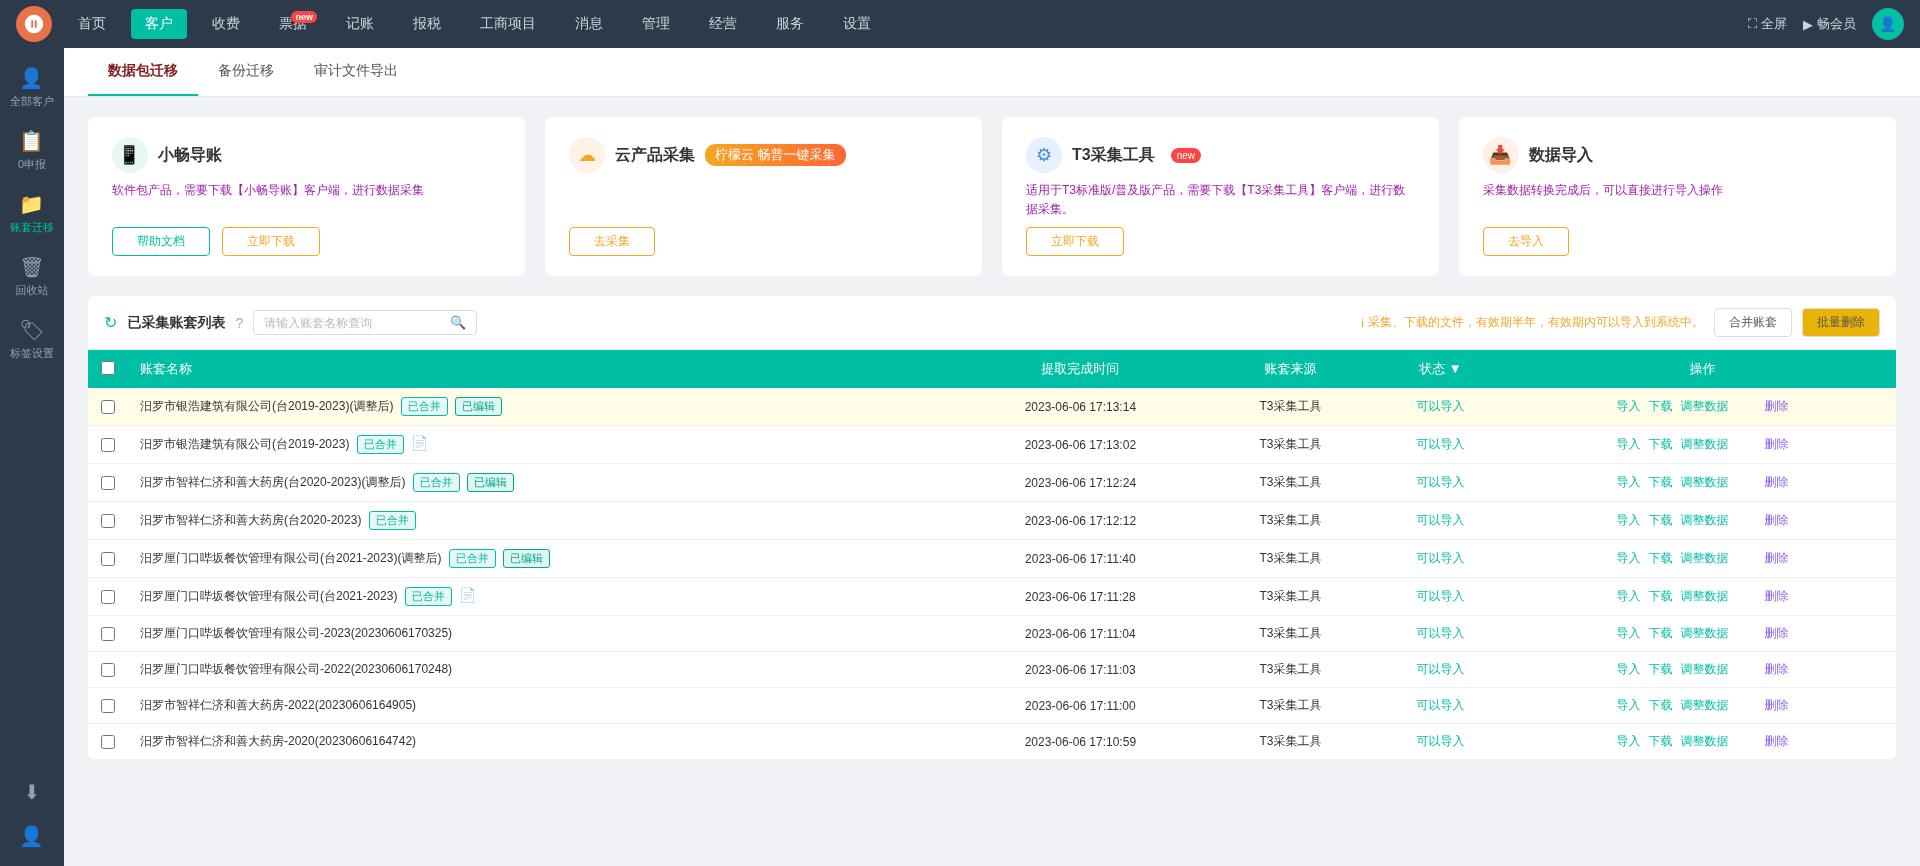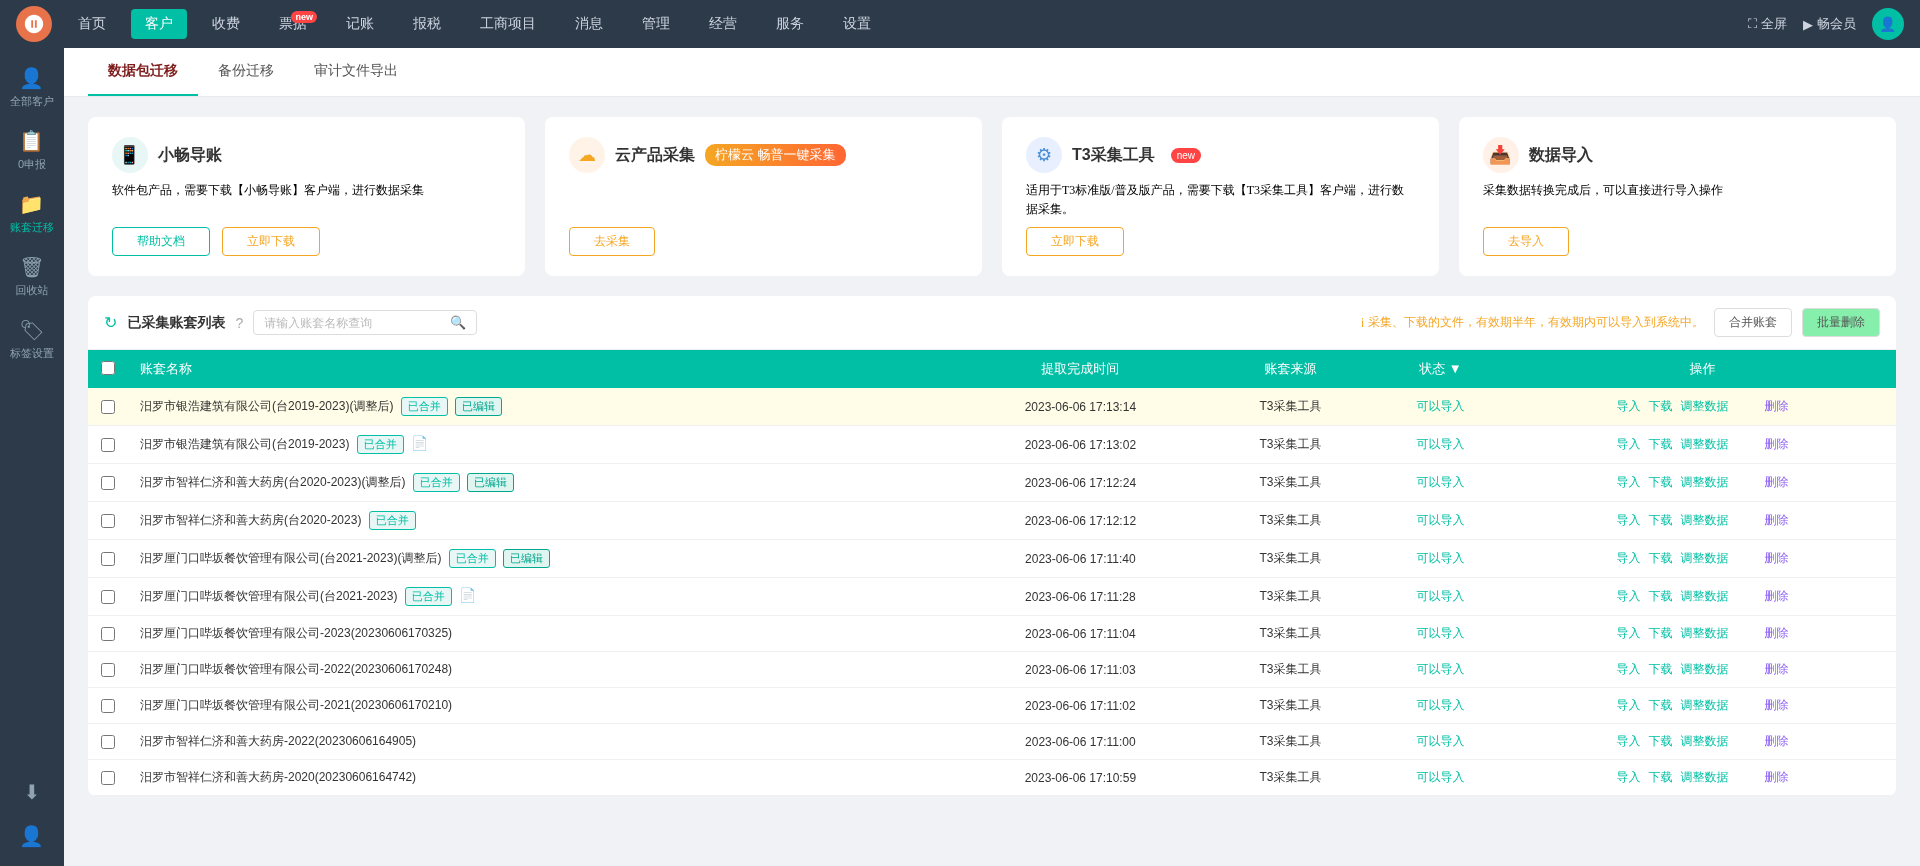--- a/index.html
+++ b/index.html
@@ -38,39 +38,39 @@
     .cards-section { display: flex; gap: 20px; padding: 20px 24px; background: #f0f2f5; }
     .card { background: #fff; border-radius: 8px; padding: 20px 24px; flex: 1; display: flex; flex-direction: column; gap: 8px; min-height: 130px; }
     .card-header { display: flex; align-items: center; gap: 10px; }
     .card-icon { width: 36px; height: 36px; border-radius: 50%; display: flex; align-items: center; justify-content: center; font-size: 18px; flex-shrink: 0; }
     .card-icon.green { background: #e8f7f5; color: #00bfa5; }
     .card-icon.orange { background: #fff3e8; color: #f5a623; }
     .card-icon.blue { background: #e8f0ff; color: #4a90d9; }
     .card-icon.red-o { background: #fff0e8; color: #e87a3a; }
     .card-title { font-size: 16px; font-weight: bold; color: #333; }
     .card-badge-promo { background: linear-gradient(90deg, #f5a623, #ff6633); color: #fff; font-size: 13px; padding: 2px 10px; border-radius: 10px; }
-    .card-desc { color: #000000; font-size: 12px; line-height: 1.6; font-family: Liberation Serif, serif; }
+    .card-desc { color: #a21caf; font-size: 12px; line-height: 1.6; }
     .card-actions { display: flex; gap: 12px; margin-top: auto; }
     .btn-outline { border: 1px solid #f5a623; color: #f5a623; background: #fff; padding: 5px 24px; border-radius: 4px; cursor: pointer; font-size: 12px; }
     .btn-outline.teal { border-color: #00bfa5; color: #00bfa5; }
 
     
     .table-section { background: #fff; margin: 0 24px 20px; border-radius: 8px; overflow: hidden; }
     .table-toolbar { display: flex; align-items: center; padding: 12px 16px; gap: 10px; border-bottom: 1px solid #eee; }
     .table-toolbar .refresh-icon { color: #00bfa5; cursor: pointer; font-size: 16px; }
     .table-toolbar .section-title { font-size: 14px; font-weight: bold; color: #333; }
     .table-toolbar .help-icon { color: #aaa; cursor: pointer; font-size: 14px; }
     .search-box { display: flex; align-items: center; border: 1px solid #ddd; border-radius: 4px; padding: 4px 10px; gap: 6px; }
     .search-box input { border: none; outline: none; font-size: 12px; width: 180px; color: #333; }
     .search-box input::placeholder { color: #bbb; }
     .search-icon-btn { color: #aaa; cursor: pointer; }
     .spacer { flex: 1; }
     .info-tip { color: #f5a623; font-size: 12px; display: flex; align-items: center; gap: 4px; }
     .btn-merge { border: 1px solid #ddd; background: #fff; color: #555; padding: 5px 14px; border-radius: 4px; cursor: pointer; font-size: 12px; }
-    .btn-batch-del { border: 1px solid #ddd; background: #86efac; color: #555; padding: 5px 14px; border-radius: 4px; cursor: pointer; font-size: 12px; }
+    .btn-batch-del { border: 1px solid #ddd; background: #eab308; color: #555; padding: 5px 14px; border-radius: 4px; cursor: pointer; font-size: 12px; }
 
     
     .data-table { width: 100%; border-collapse: collapse; }
     .data-table thead tr { background: #00bfa5; color: #fff; }
     .data-table thead th { padding: 10px 12px; font-size: 13px; font-weight: normal; text-align: center; }
     .data-table thead th:first-child { width: 40px; }
     .data-table thead th:nth-child(2) { text-align: left; }
     .data-table tbody tr { border-bottom: 1px solid #f0f0f0; }
     .data-table tbody tr.highlighted { background: #fffde7; }
     .data-table tbody td { padding: 9px 12px; font-size: 12px; color: #333; text-align: center; }
@@ -340,32 +340,20 @@
               <td>T3采集工具</td>
               <td><span class="status-ok">可以导入</span></td>
               <td><span class="action-link">导入</span><span class="action-link">下载</span><span class="action-link">调整数据</span><span class="action-link red">删除</span></td>
             </tr>
             <tr>
               <td>
                 <div class="checkbox-cell">
                   <input type="checkbox" style="">
                 </div>
               </td>
-              <td><span>汨罗厘门口哔坂餐饮管理有限公司-2021(20230606170210)</span></td>
-              <td>2023-06-06 17:11:02</td>
-              <td>T3采集工具</td>
-              <td><span class="status-ok">可以导入</span></td>
-              <td><span class="action-link">导入</span><span class="action-link">下载</span><span class="action-link">调整数据</span><span class="action-link red">删除</span></td>
-            </tr>
-            <tr>
-              <td>
-                <div class="checkbox-cell">
-                  <input type="checkbox" style="">
-                </div>
-              </td>
               <td><span>汨罗市智祥仁济和善大药房-2022(20230606164905)</span></td>
               <td>2023-06-06 17:11:00</td>
               <td>T3采集工具</td>
               <td><span class="status-ok">可以导入</span></td>
               <td><span class="action-link">导入</span><span class="action-link">下载</span><span class="action-link">调整数据</span><span class="action-link red">删除</span></td>
             </tr>
             <tr>
               <td>
                 <div class="checkbox-cell">
                   <input type="checkbox" style="">

